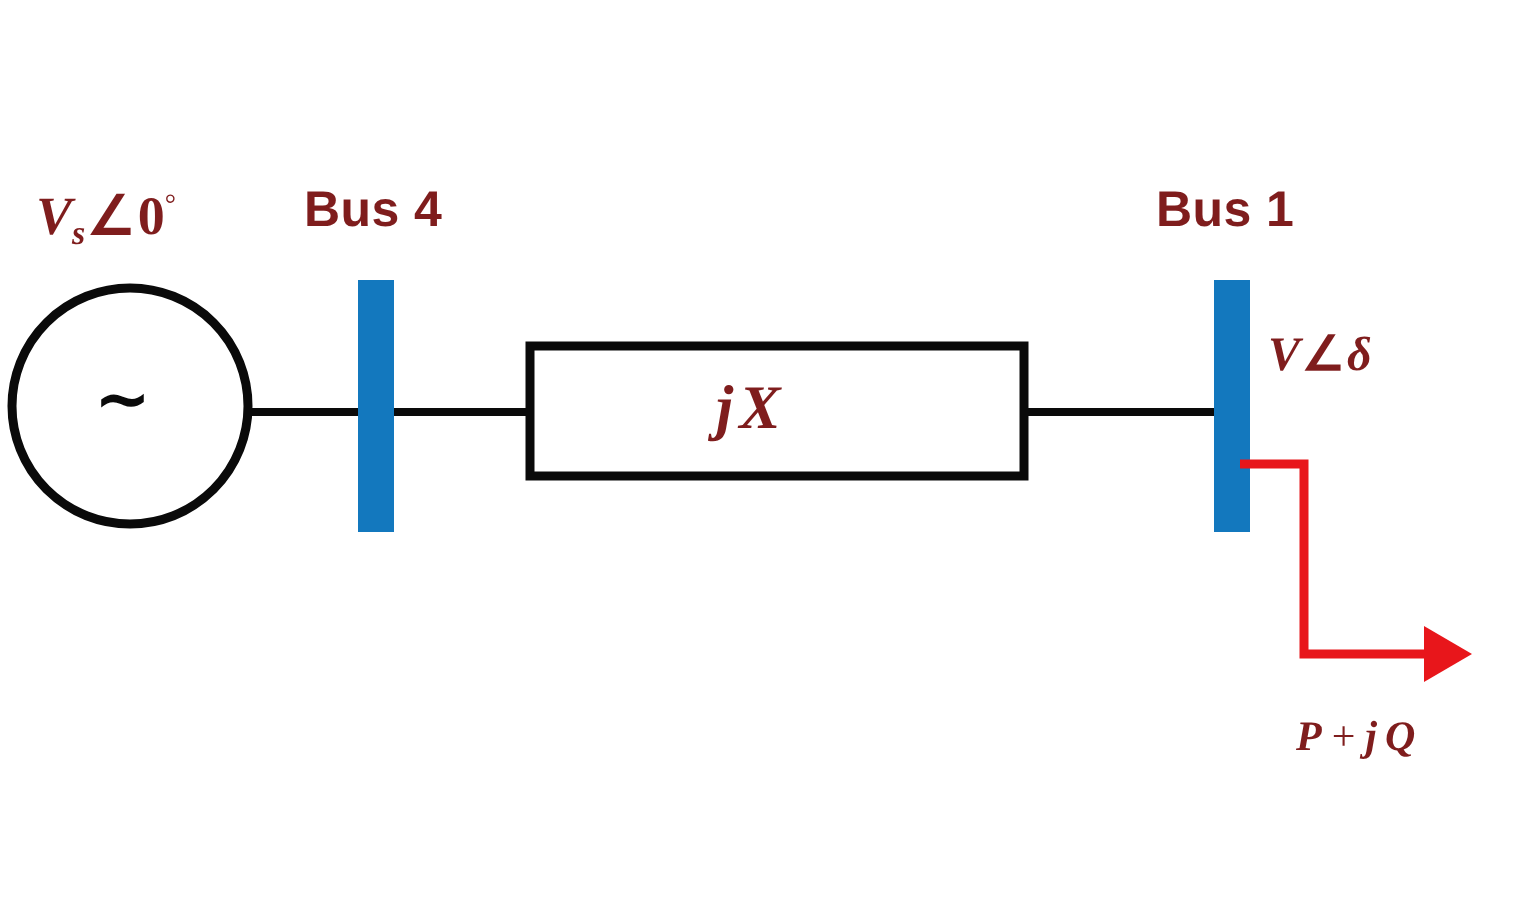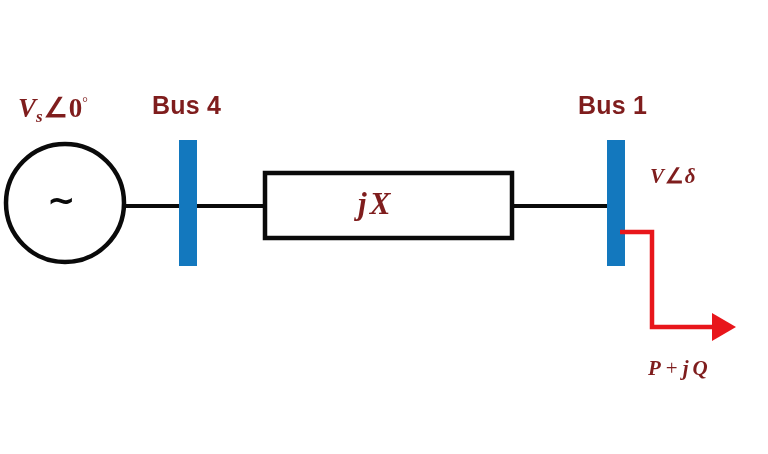--- a/index.html
+++ b/index.html
@@ -75,22 +75,21 @@
   #bus2-label { left: 578px; top: 93px; }
   #impedance-label {
     left: 358px;
     top: 188px;
     font-size: 31px;
   }
   #impedance-label .gap { letter-spacing: 3px; }
   #bus2-voltage-label {
     left: 634px;
     top: 166px;
-    font-size: 21px;
-    margin-left: 16px;
+    font-size: 24px;
   }
   #bus2-voltage-label .ang {
     font-style: normal;
     font-weight: bold;
     padding: 0 1px;
   }
   #power-label {
     left: 648px;
     top: 358px;
     font-size: 21px;

